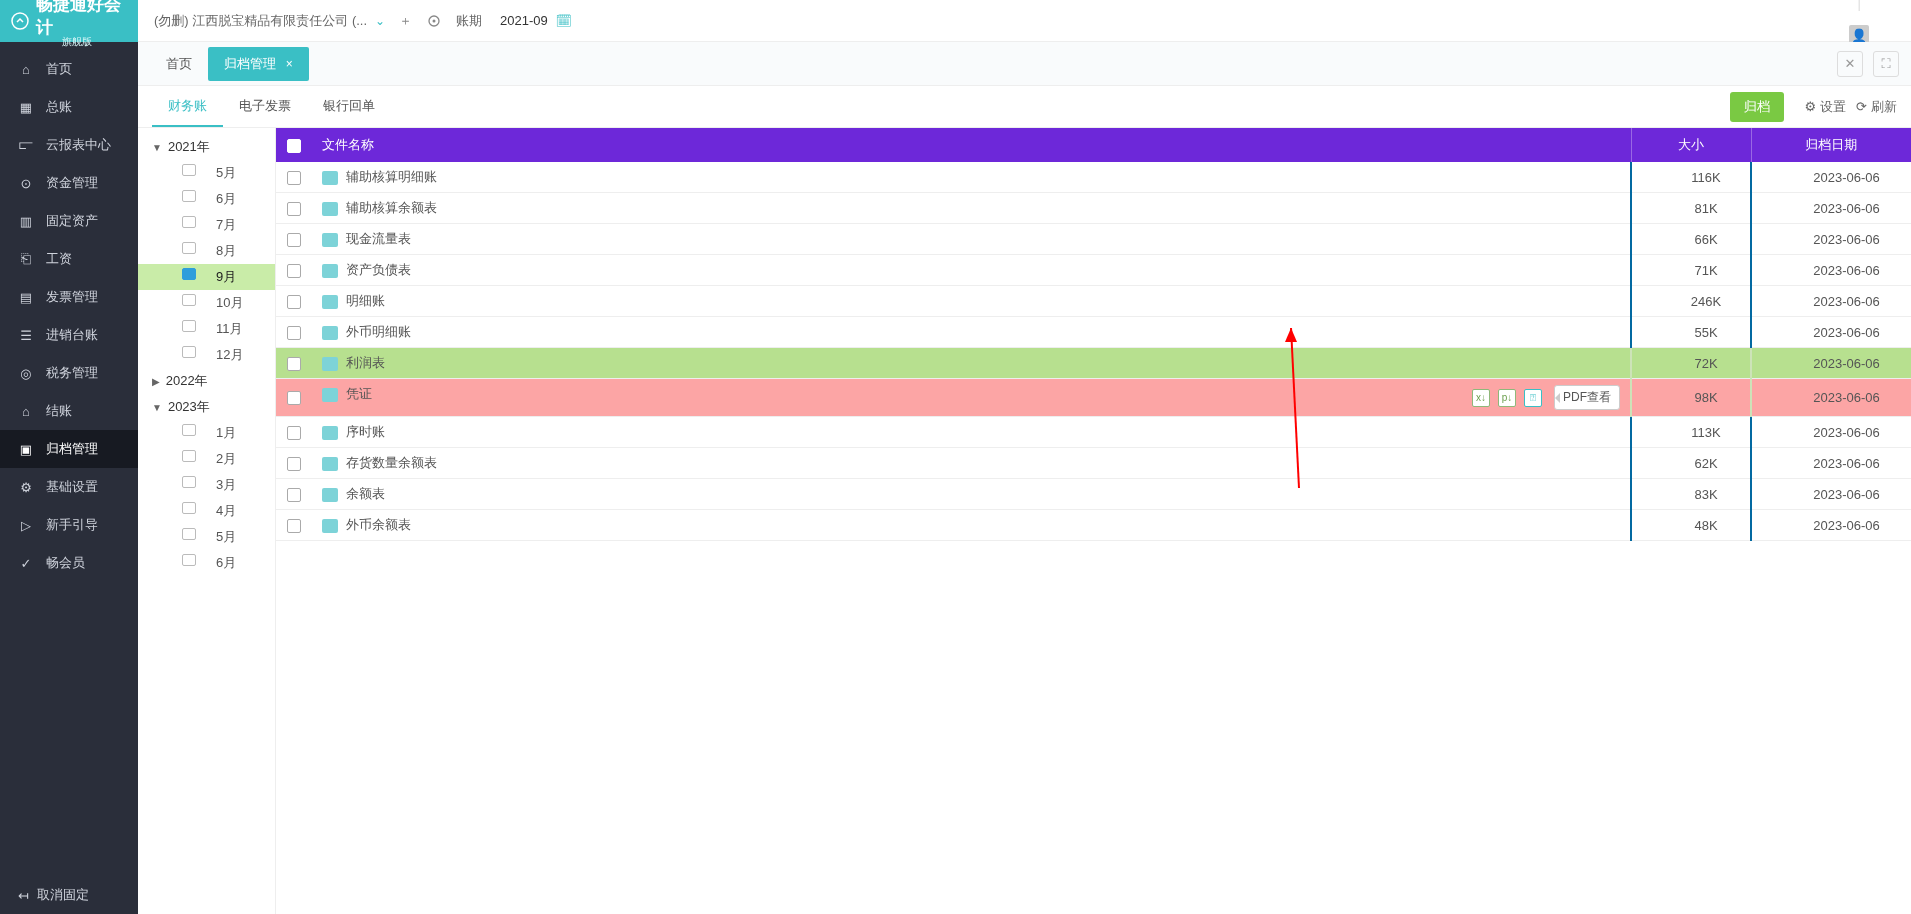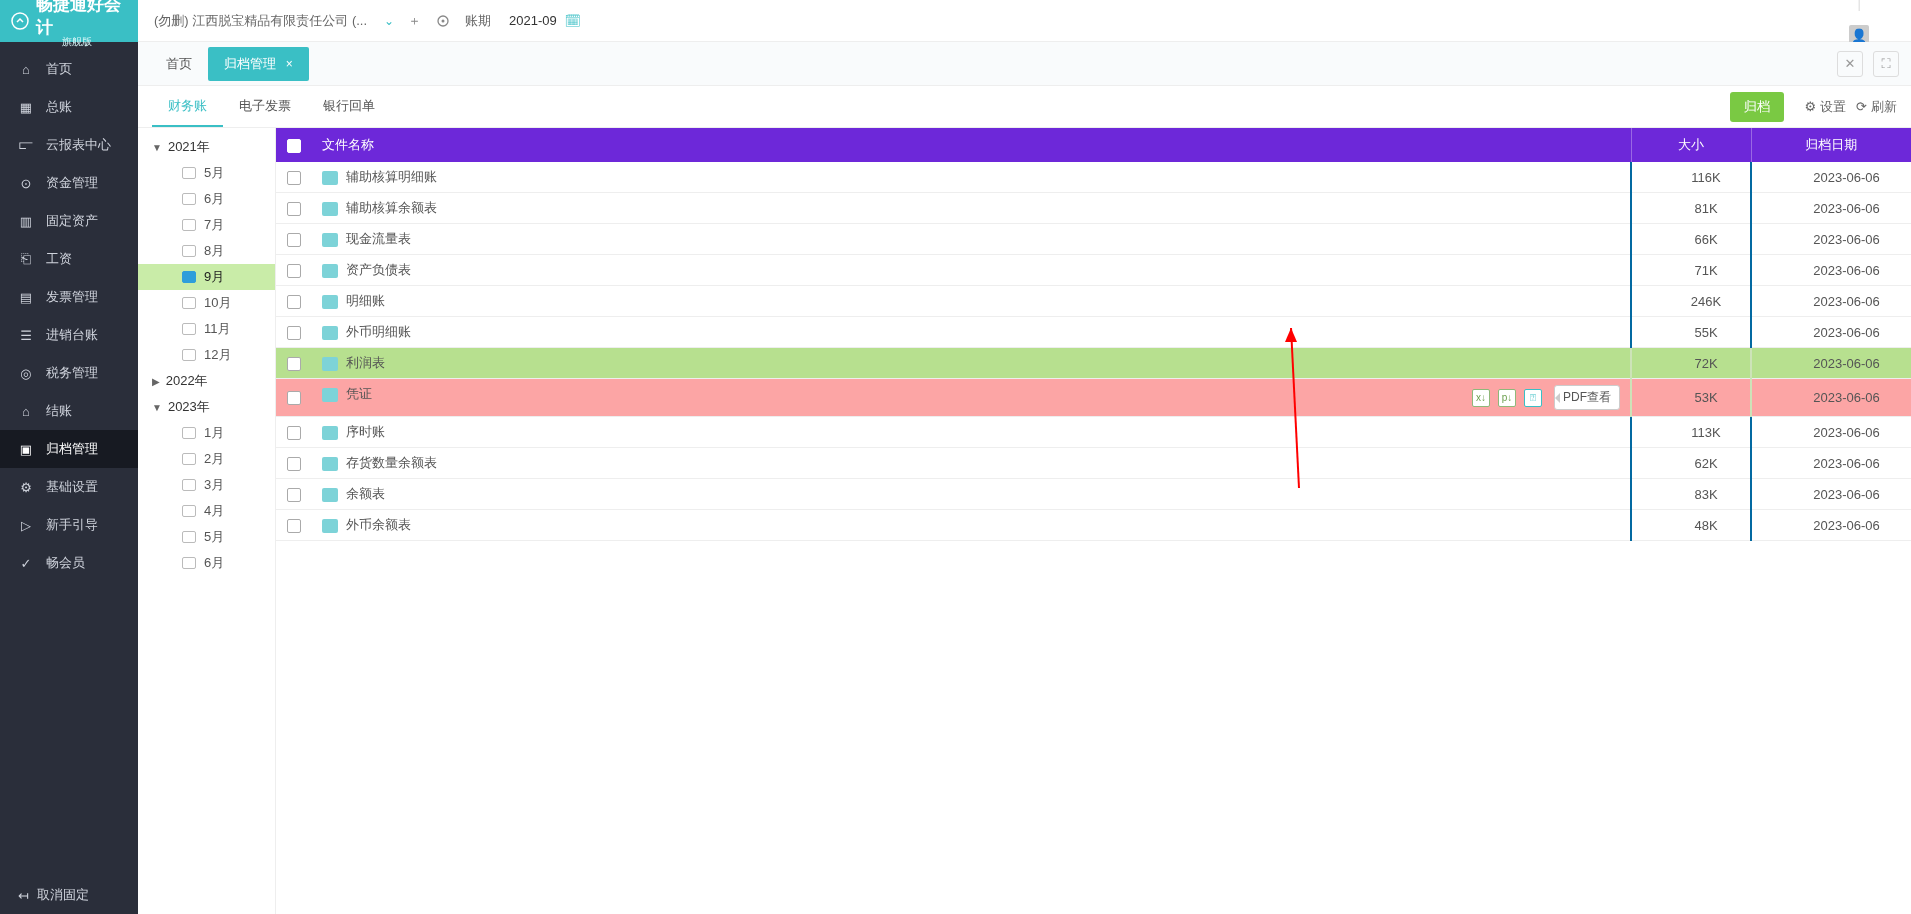--- a/index.html
+++ b/index.html
@@ -18,21 +18,21 @@
 .nav-item.active { background: #171a22; color: #fff; }
 .nav-icon { width: 16px; height: 16px; display: inline-flex; align-items: center; justify-content: center; }
 .nav-label { font-size: 13px; }
 .sidebar-footer { height: 38px; display: flex; align-items: center; padding: 0 18px; gap: 8px; cursor: pointer; color: #cfd3dc; }
 
 
 .main { flex: 1; display: flex; flex-direction: column; background: #fff; min-width: 0; }
 
 
 .topbar { height: 42px; border-bottom: 1px solid #eee; display: flex; align-items: center; padding: 0 16px; gap: 14px; }
-.company { color: #666; font-size: 13px; display: flex; align-items: center; gap: 17px; }
+.company { color: #666; font-size: 13px; display: flex; align-items: center; gap: 8px; }
 .chev { color: #3abfc5; font-size: 12px; }
 .top-icon { color: #888; cursor: pointer; display: inline-flex; align-items: center; }
 .period-label { color: #666; }
 .period-value { color: #333; margin-left: 4px; }
 .cal-icon { color: #3abfc5; margin-left: 4px; }
 .topbar-spacer { flex: 1; }
 .top-right { display: flex; align-items: center; gap: 14px; color: #666; flex-direction: column; }
 .avatar { width: 20px; height: 20px; background: #ccc; border-radius: 2px; display: inline-flex; align-items: center; justify-content: center; color: #fff; }
 
 
@@ -54,21 +54,21 @@
 .action-btn { background: #7ac943; color: #fff; border: none; padding: 6px 14px; border-radius: 3px; cursor: pointer; margin-right: 10px; }
 .link-btn { color: #666; cursor: pointer; display: inline-flex; align-items: center; gap: 4px; margin-left: 10px; }
 
 
 .body-split { flex: 1; display: flex; min-height: 0; }
 
 
 .tree { width: 138px; border-right: 1px solid #eee; overflow-y: auto; padding: 6px 0; }
 .tree-year { padding: 4px 14px; cursor: pointer; display: flex; align-items: center; gap: 6px; color: #333; }
 .tree-caret { font-size: 10px; color: #666; }
-.tree-month { padding: 4px 14px 4px 44px; cursor: pointer; display: flex; align-items: center; gap: 8px; color: #555; }
+.tree-month { padding: 4px 14px 4px 44px; cursor: pointer; display: flex; align-items: flex-start; gap: 20px; color: #555; }
 .tree-month.active { background: #c9eca8; color: #222; }
 .tree-folder { width: 14px; height: 12px; border: 1px solid #bbb; border-radius: 2px; background: #fff; }
 .tree-month.active .tree-folder { background: #2e9edb; border-color: #2e9edb; }
 
 
 .table-wrap { flex: 1; overflow: auto; position: relative; }
 table { width: 100%; border-collapse: collapse; }
 th { background: #6d28d9; color: #fff; font-weight: normal; text-align: left; padding: 8px 10px; font-size: 13px; }
 th.center, td.center { text-align: center; }
 td { padding: 6px 10px; border-bottom: 1px solid #eee; color: #555; }
@@ -364,21 +364,21 @@
                   <td class="col-date center">2023-06-06</td>
                 </tr>
                 <tr class="row-hover">
                   <td class="center"><span class="chk"></span></td>
                   <td class="col-name"><span class="file-icon"></span><span>凭证</span><span class="row-actions">
                       <span class="ra-icon">x↓</span>
                       <span class="ra-icon">p↓</span>
                       <span class="ra-icon teal">⍰</span>
                       <span class="tooltip">PDF查看</span>
                     </span></td>
-                  <td class="col-size center">53K</td>
+                  <td class="col-size center">98K</td>
                   <td class="col-date center">2023-06-06</td>
                 </tr>
                 <tr>
                   <td class="center"><span class="chk"></span></td>
                   <td class="col-name"><span class="file-icon"></span><span>序时账</span></td>
                   <td class="col-size center">113K</td>
                   <td class="col-date center">2023-06-06</td>
                 </tr>
                 <tr>
                   <td class="center"><span class="chk"></span></td>

